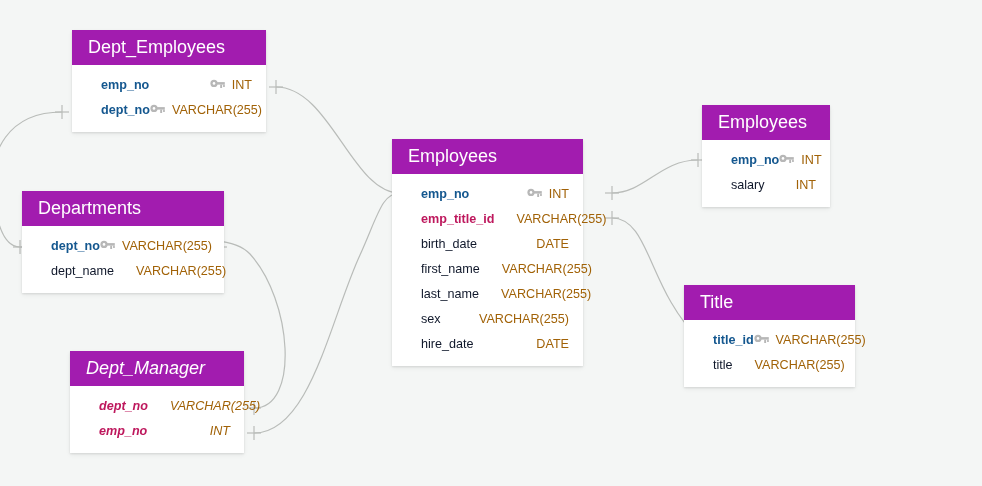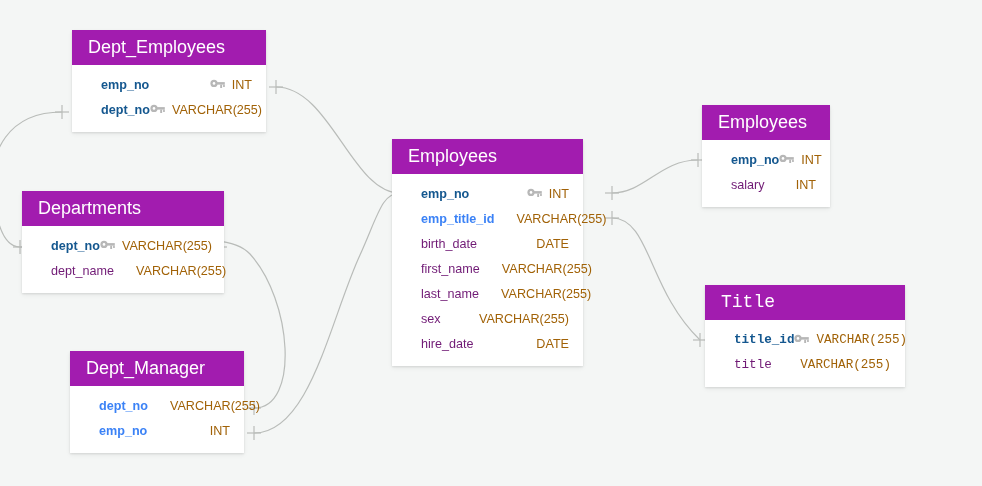--- a/index.html
+++ b/index.html
@@ -52,29 +52,29 @@
   }
   .col-row {
     display: flex;
     align-items: center;
     height: 25px;
     padding: 0 14px 0 16px;
     white-space: nowrap;
   }
   .col-name {
     font-size: 12.6px;
-    color: #701a75;
+    color: #0f172a;
     flex: 0 0 auto;
   }
   .col-name.pk {
     color: #14578f;
     font-weight: bold;
   }
   .col-name.fk {
-    color: #3b82f6;
+    color: #be185d;
     font-weight: bold;
   }
   .col-spacer { flex: 1 1 auto; }
   .col-type {
     font-size: 12.6px;
     color: #a16207;
     flex: 0 0 auto;
     text-align: left;
   }
   .key-icon {
@@ -198,21 +198,21 @@
                 <circle cx="4" cy="4.4" r="3.6" fill="#b7b7b7"></circle>
                 <circle cx="4" cy="4.4" r="1.3" fill="#ffffff"></circle>
                 <rect x="6.6" y="3.1" width="8.2" height="2.5" fill="#b7b7b7"></rect>
                 <rect x="10.2" y="5.6" width="1.9" height="3.4" fill="#b7b7b7"></rect>
                 <rect x="13.1" y="5.6" width="1.7" height="2.4" fill="#b7b7b7"></rect>
               </svg></span>
             <span class="col-type">VARCHAR(255)</span>
           </div>
         </div>
       </div>
-      <div class="table-card" style="left: 70px; top: 351px; width: 174px;">
+      <div class="table-card" style="left: 70px; top: 351px; width: 174px; font-style: italic;">
         <div class="table-header">Dept_Manager</div>
         <div class="table-body">
           <div class="col-row">
             <span class="col-name fk">dept_no</span>
             <span class="col-spacer"></span>
             <span class="key-icon hidden"><svg viewBox="0 0 15 11" width="15" height="11">
                 <circle cx="4" cy="4.4" r="3.6" fill="#b7b7b7"></circle>
                 <circle cx="4" cy="4.4" r="1.3" fill="#ffffff"></circle>
                 <rect x="6.6" y="3.1" width="8.2" height="2.5" fill="#b7b7b7"></rect>
                 <rect x="10.2" y="5.6" width="1.9" height="3.4" fill="#b7b7b7"></rect>
@@ -345,21 +345,21 @@
                 <circle cx="4" cy="4.4" r="3.6" fill="#b7b7b7"></circle>
                 <circle cx="4" cy="4.4" r="1.3" fill="#ffffff"></circle>
                 <rect x="6.6" y="3.1" width="8.2" height="2.5" fill="#b7b7b7"></rect>
                 <rect x="10.2" y="5.6" width="1.9" height="3.4" fill="#b7b7b7"></rect>
                 <rect x="13.1" y="5.6" width="1.7" height="2.4" fill="#b7b7b7"></rect>
               </svg></span>
             <span class="col-type">INT</span>
           </div>
         </div>
       </div>
-      <div class="table-card" style="left: 705px; top: 285px; width: 200px; font-family: Liberation Mono, monospace;">
+      <div class="table-card" style="left: 684px; top: 285px; width: 171px;">
         <div class="table-header">Title</div>
         <div class="table-body">
           <div class="col-row">
             <span class="col-name pk">title_id</span>
             <span class="col-spacer"></span>
             <span class="key-icon"><svg viewBox="0 0 15 11" width="15" height="11">
                 <circle cx="4" cy="4.4" r="3.6" fill="#b7b7b7"></circle>
                 <circle cx="4" cy="4.4" r="1.3" fill="#ffffff"></circle>
                 <rect x="6.6" y="3.1" width="8.2" height="2.5" fill="#b7b7b7"></rect>
                 <rect x="10.2" y="5.6" width="1.9" height="3.4" fill="#b7b7b7"></rect>

